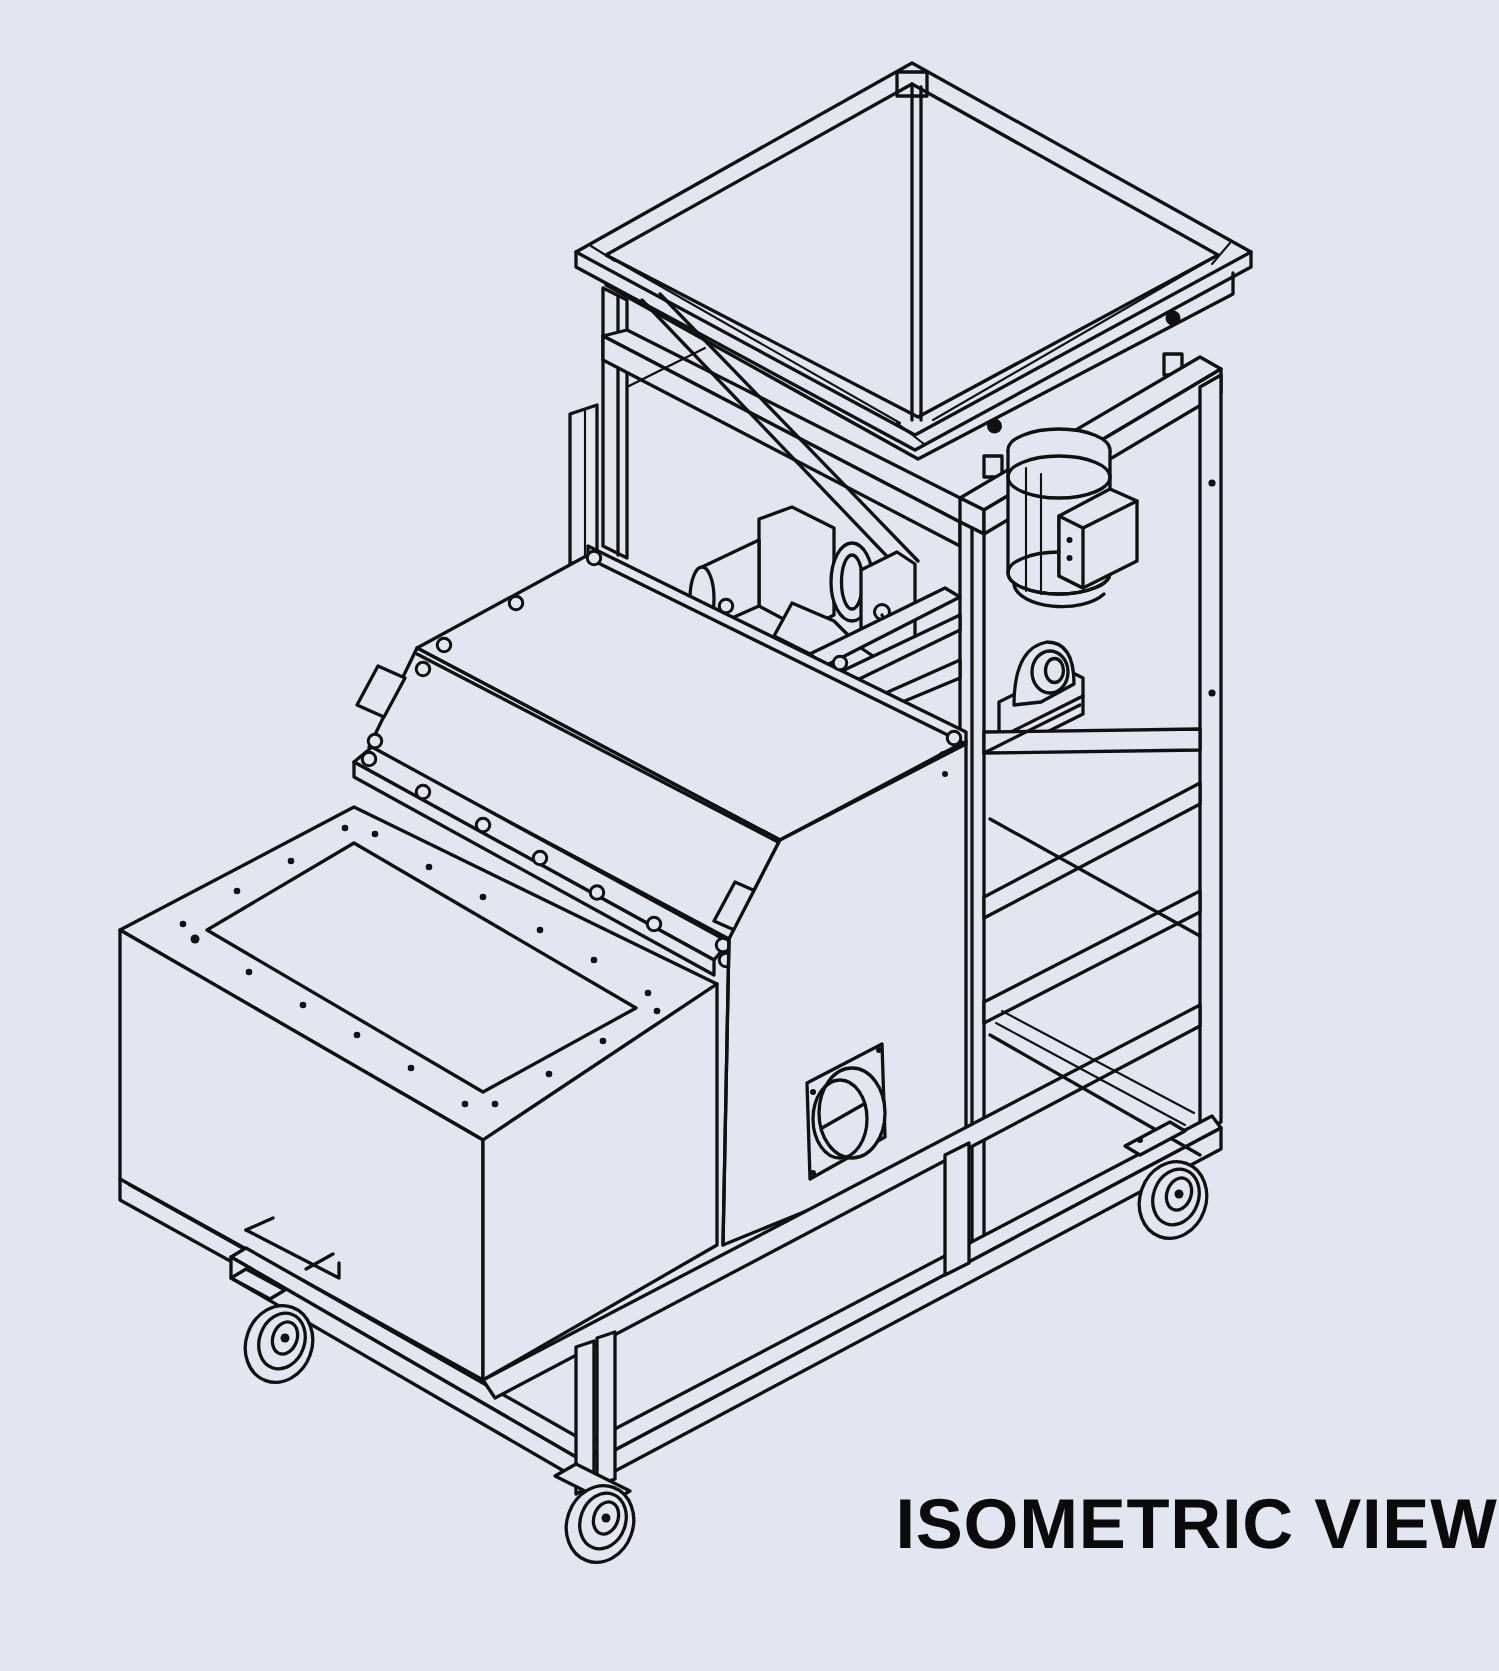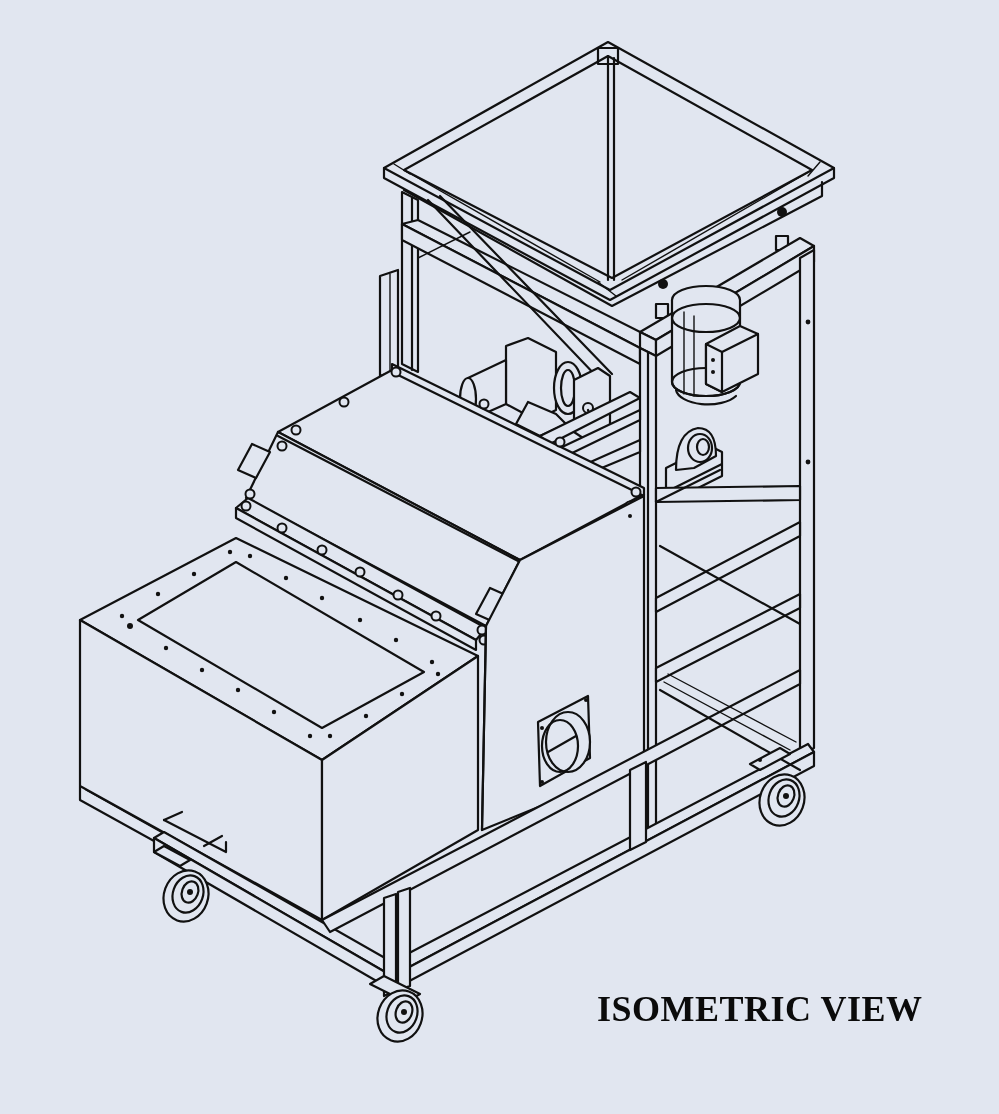--- a/index.html
+++ b/index.html
@@ -15,23 +15,23 @@
       width: 999px; height: 1114px;
     }
     #drawing .ln { fill: none; stroke: #111; stroke-width: 2.2; stroke-linejoin: round; stroke-linecap: round; }
     #drawing .thin { fill: none; stroke: #111; stroke-width: 1.4; stroke-linejoin: round; stroke-linecap: round; }
     #drawing .face { fill: #e1e6f0; stroke: #111; stroke-width: 2.2; stroke-linejoin: round; }
     #drawing .dot { fill: #111; }
     #drawing .bolt { fill: #e1e6f0; stroke: #111; stroke-width: 2; }
     .view-label {
       position: absolute;
       left: 597px; top: 988px;
-      font-family: Liberation Serif, serif;
+      font-family: Liberation Sans, sans-serif;
       font-weight: bold;
-      font-size: 36px;
+      font-size: 47px;
       letter-spacing: 0.5px;
       color: #0b0b0b;
       white-space: nowrap;
     }
   </style>
 </head>
 <body>
 
 <svg id="drawing" viewBox="0 0 999 1114" xmlns="http://www.w3.org/2000/svg">
 

